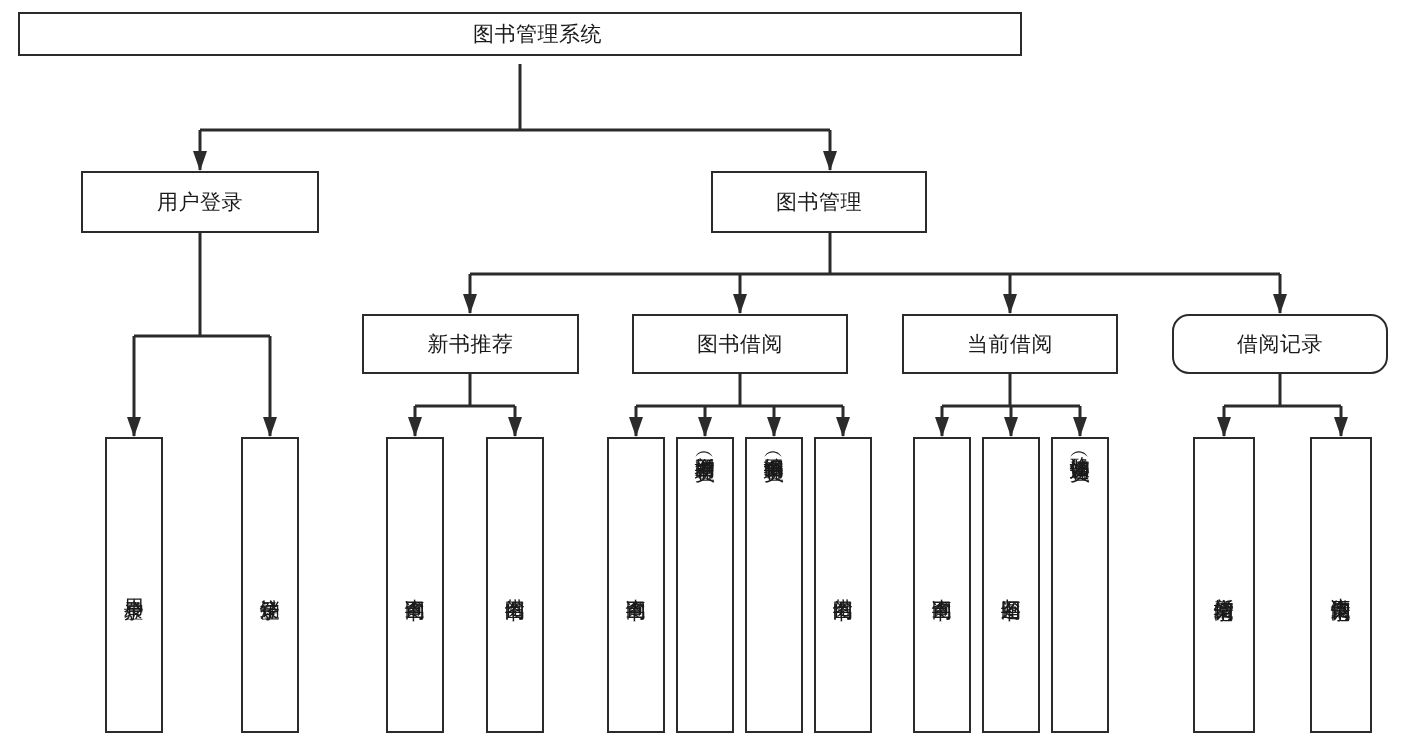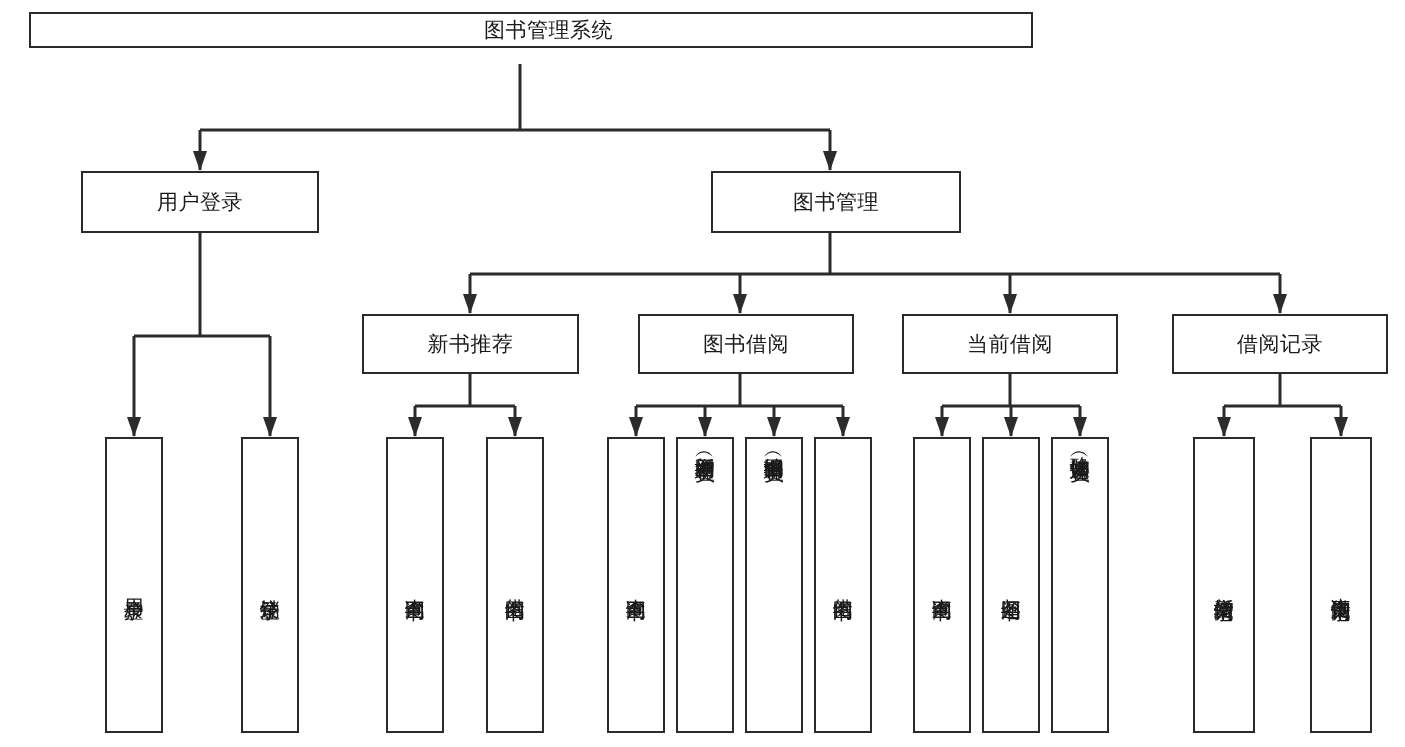--- a/index.html
+++ b/index.html
@@ -126,39 +126,39 @@
       <line x1="1080" y1="406" x2="1080" y2="436" stroke="#2b2b2b" stroke-width="3"></line>
       <polygon points="1073,417 1087,417 1080,437" fill="#2b2b2b"></polygon>
       <line x1="1280" y1="374" x2="1280" y2="406" stroke="#2b2b2b" stroke-width="3"></line>
       <line x1="1224" y1="406" x2="1341" y2="406" stroke="#2b2b2b" stroke-width="3"></line>
       <line x1="1224" y1="406" x2="1224" y2="436" stroke="#2b2b2b" stroke-width="3"></line>
       <polygon points="1217,417 1231,417 1224,437" fill="#2b2b2b"></polygon>
       <line x1="1341" y1="406" x2="1341" y2="436" stroke="#2b2b2b" stroke-width="3"></line>
       <polygon points="1334,417 1348,417 1341,437" fill="#2b2b2b"></polygon>
     </svg>
   <div id="nodes">
-      <div class="node node-h node-root" style="left: 29px; top: 12px; width: 1004px; height: 36px; padding-left: 35px;">
+      <div class="node node-h node-root" style="left: 18px; top: 12px; width: 1004px; height: 44px; padding-left: 35px;">
         <span class="label">图书管理系统</span>
       </div>
       <div class="node node-h" style="left: 81px; top: 171px; width: 238px; height: 62px;">
         <span class="label">用户登录</span>
       </div>
-      <div class="node node-h" style="left: 711px; top: 171px; width: 250px; height: 62px;">
+      <div class="node node-h" style="left: 711px; top: 171px; width: 216px; height: 62px;">
         <span class="label">图书管理</span>
       </div>
       <div class="node node-h" style="left: 362px; top: 314px; width: 217px; height: 60px;">
         <span class="label">新书推荐</span>
       </div>
-      <div class="node node-h" style="left: 632px; top: 314px; width: 216px; height: 60px; margin-left: 6px;">
+      <div class="node node-h" style="left: 632px; top: 314px; width: 216px; height: 60px;">
         <span class="label">图书借阅</span>
       </div>
       <div class="node node-h" style="left: 902px; top: 314px; width: 216px; height: 60px;">
         <span class="label">当前借阅</span>
       </div>
-      <div class="node node-h" style="left: 1172px; top: 314px; width: 216px; height: 60px;">
+      <div class="node node-h" style="left: 1172px; top: 314px; width: 216px; height: 60px; border-radius: 17px;">
         <span class="label">借阅记录</span>
       </div>
       <div class="node node-v" style="left: 105px; top: 437px; width: 58px; height: 296px;">
         <span class="label">用户登录</span>
       </div>
       <div class="node node-v" style="left: 241px; top: 437px; width: 58px; height: 296px;">
         <span class="label">注销登录</span>
       </div>
       <div class="node node-v" style="left: 386px; top: 437px; width: 58px; height: 296px;">
         <span class="label">查询图书</span>

